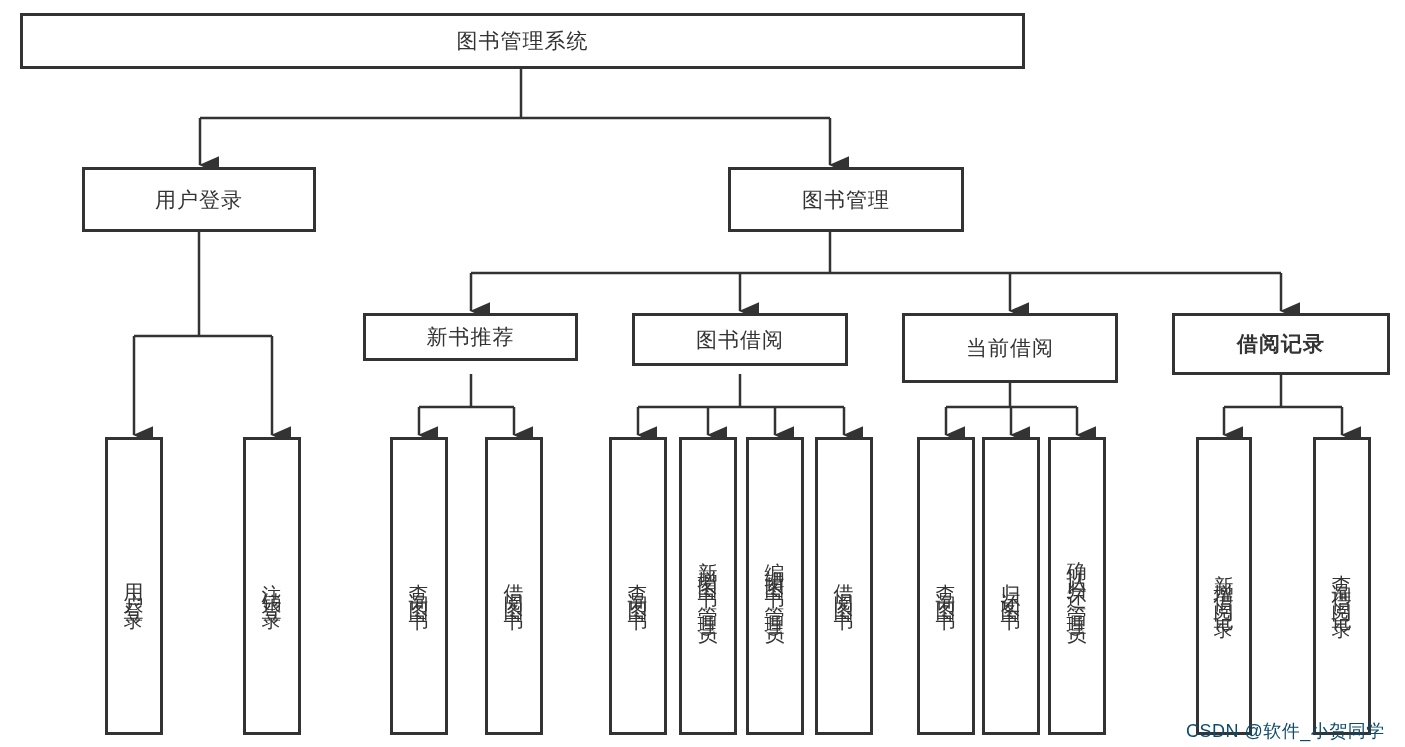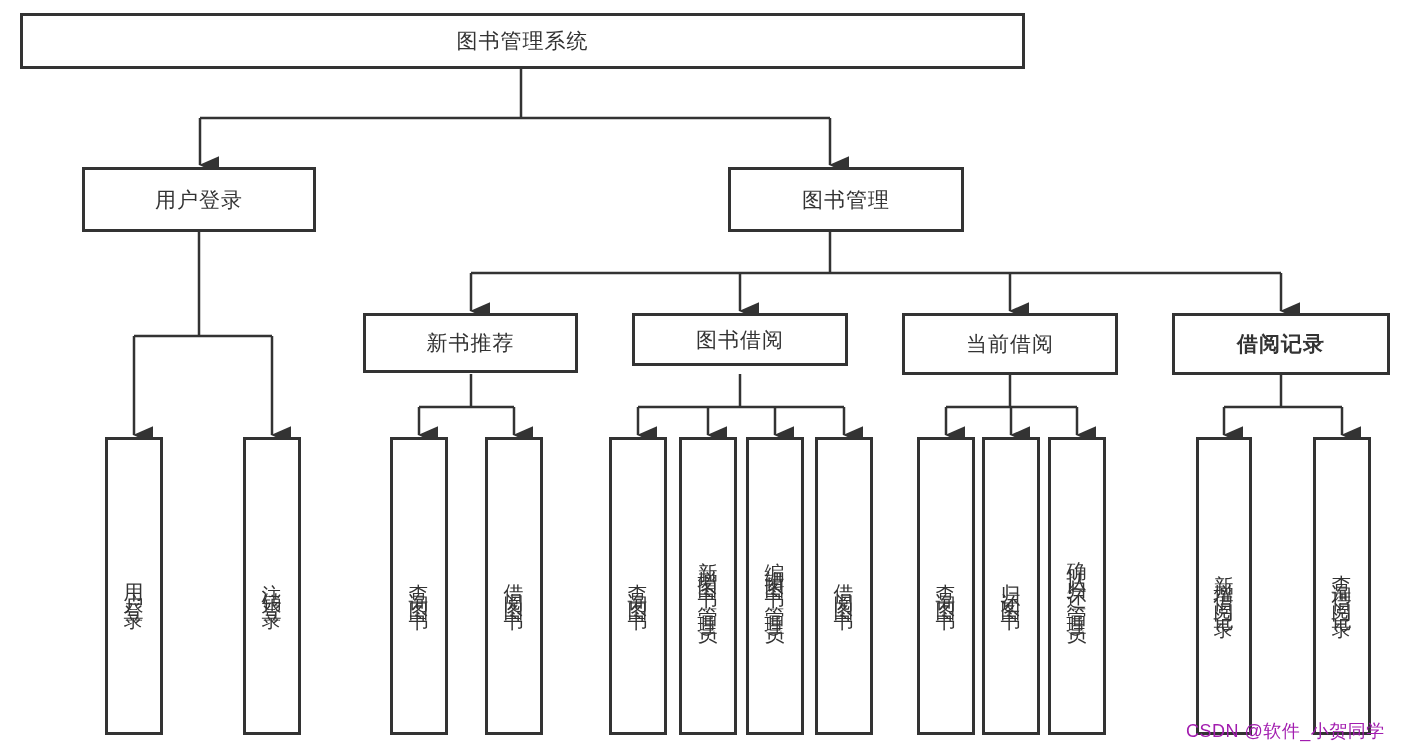--- a/index.html
+++ b/index.html
@@ -22,21 +22,21 @@
     position:absolute;box-sizing:border-box;
     width:58px;height:298px;top:437px;
     border:3px solid #333333;background:#ffffff;
     display:flex;align-items:center;justify-content:center;
     writing-mode:vertical-rl;text-orientation:mixed;
     font-size:20px;letter-spacing:9px;color:#333333;
     line-height:1;
   }
   .watermark{
     position:absolute;left:1186px;top:719px;
-    font-size:18px;color:#a21caf;letter-spacing:0.5px;
+    font-size:18px;color:#0c4a6e;letter-spacing:0.5px;
     white-space:nowrap;z-index:5;
   }
 </style>
 </head>
 <body>
 
 <div class="canvas">
 
   <svg class="connectors" viewBox="0 0 1405 747" xmlns="http://www.w3.org/2000/svg">
     <defs>
@@ -86,23 +86,23 @@
       <path d="M1224 407 V435" marker-end="url(#arrow)"></path>
       <path d="M1342 407 V435" marker-end="url(#arrow)"></path>
     </g>
   </svg>
 
   <div class="hbox" style="left:20px;top:13px;width:1005px;height:56px;">图书管理系统</div>
 
   <div class="hbox" style="left:82px;top:167px;width:234px;height:65px;">用户登录</div>
   <div class="hbox" style="left:712px;top:167px;width:236px;height:65px;margin-left:16px;">图书管理</div>
 
-  <div class="hbox" style="left:363px;top:313px;width:215px;height:60px;">新书推荐</div>
+  <div class="hbox" style="left:363px;top:313px;width:215px;height:48px;">新书推荐</div>
   <div class="hbox" style="left:632px;top:313px;width:216px;height:53px;">图书借阅</div>
-  <div class="hbox" style="left:902px;top:313px;width:216px;height:62px;">当前借阅</div>
+  <div class="hbox" style="left:902px;top:313px;width:216px;height:70px;">当前借阅</div>
   <div class="hbox" style="left:1172px;top:313px;width:218px;height:62px;font-weight:bold;">借阅记录</div>
 
   <div class="vbox" style="left:105px;">用户登录</div>
   <div class="vbox" style="left:243px;">注销登录</div>
 
   <div class="vbox" style="left:390px;">查询图书</div>
   <div class="vbox" style="left:485px;">借阅图书</div>
 
   <div class="vbox" style="left:609px;">查询图书</div>
   <div class="vbox" style="left:679px;">新增图书（管理员）</div>

